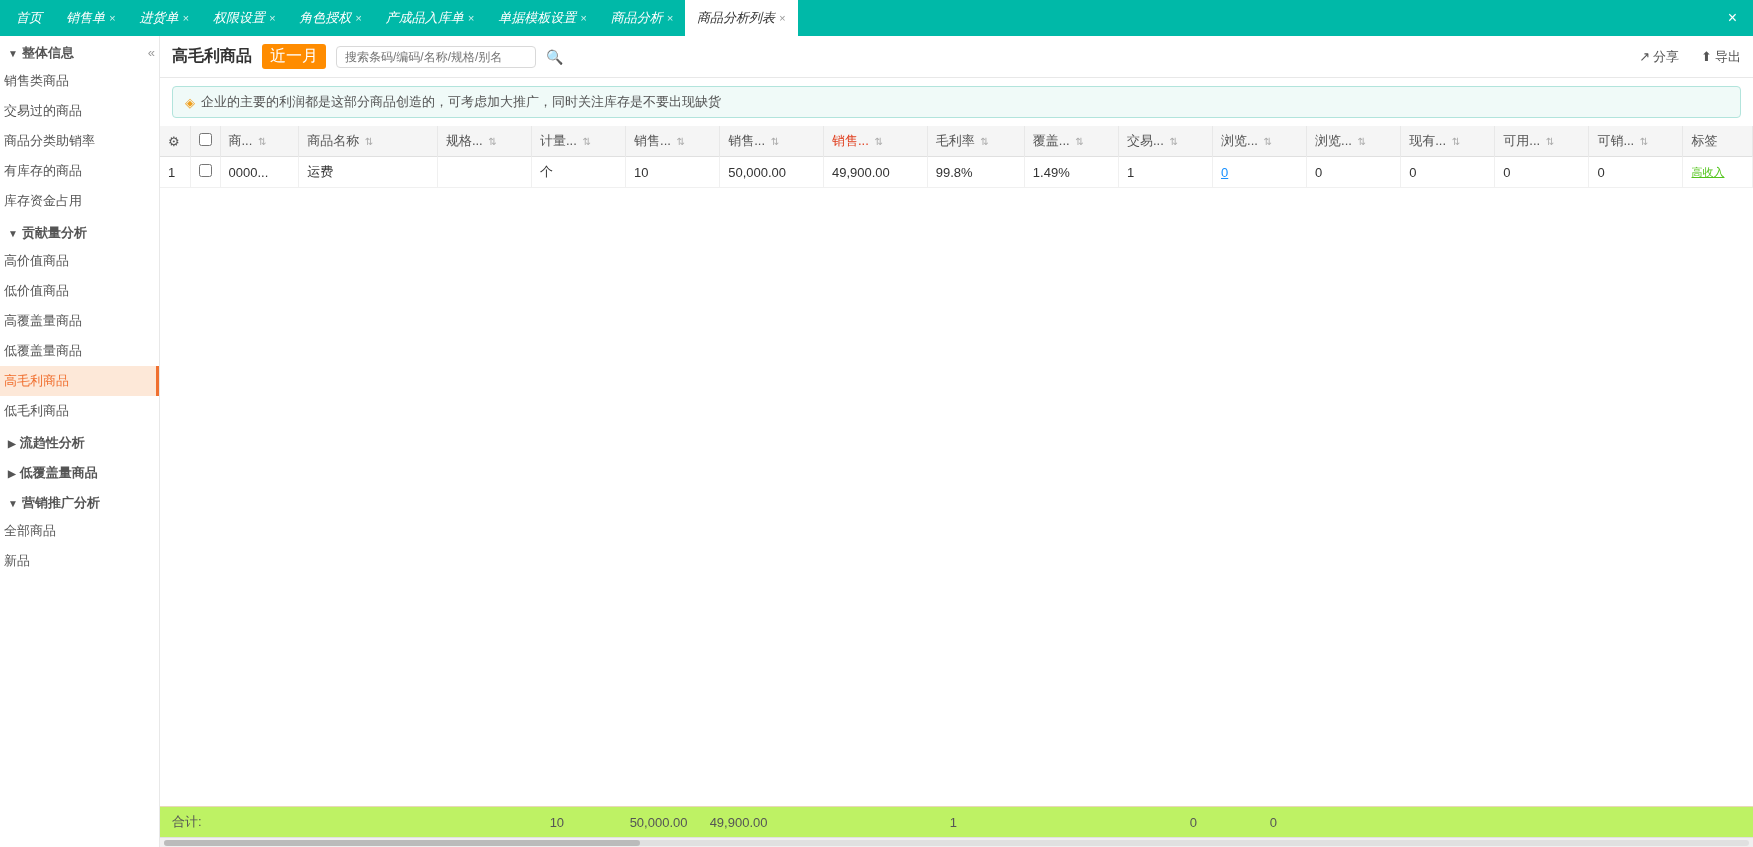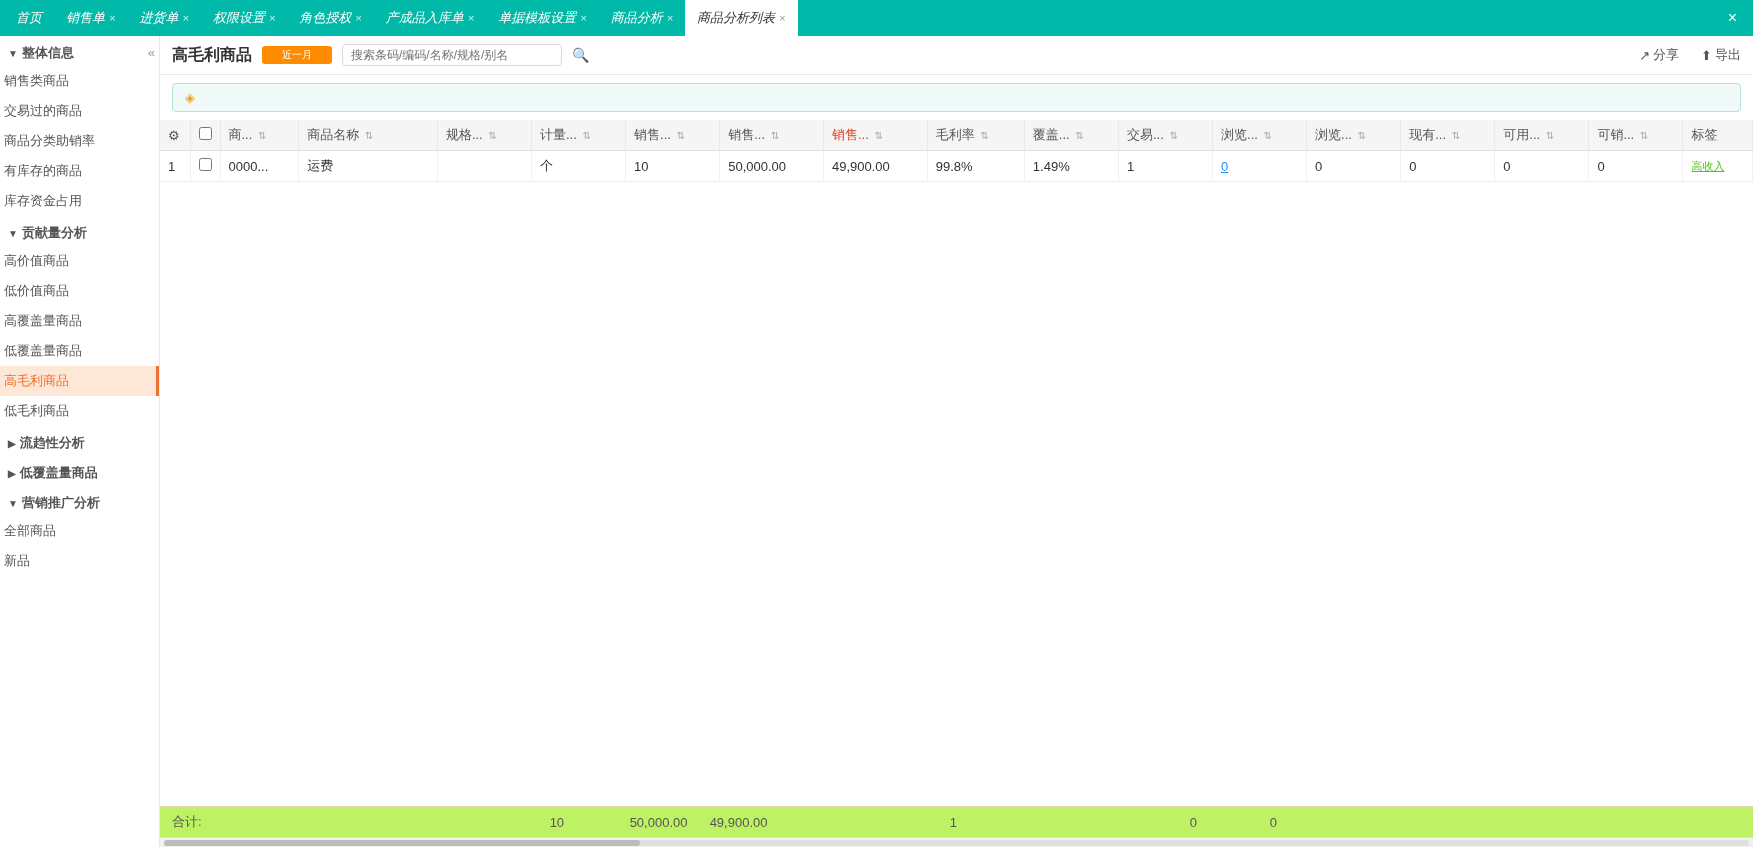--- a/index.html
+++ b/index.html
@@ -109,30 +109,30 @@
     }
     .content-title {
       font-size: 16px;
       font-weight: bold;
       color: #333;
     }
     .period-btn {
       background: #ff8c00;
       color: #fff;
       border: none;
-      padding: 2px 20px;
+      padding: 2px 8px;
       border-radius: 3px;
       cursor: pointer;
-      font-size: 10px;
+      font-size: 16px;
     }
     .search-box {
       border: 1px solid #d9d9d9;
       border-radius: 4px;
       padding: 3px 8px;
-      width: 220px;
+      width: 200px;
       outline: none;
       font-size: 12px;
     }
     .search-icon-btn {
       background: none;
       border: none;
       cursor: pointer;
       color: #999;
       font-size: 14px;
     }
@@ -377,20 +377,21 @@
         <span>分享</span>
       </button>
       <button class="header-action-btn" style="margin-left:12px;">
         <span>⬆</span>
         <span>导出</span>
       </button>
     </div>
 
     <div class="info-banner">
       <span class="info-icon">◈</span>
+      <span>企业的主要的利润都是这部分商品创造的，可考虑加大推广，同时关注库存是不要出现缺货</span>
     </div>
 
     <div class="table-container">
       <table>
         <thead>
           <tr>
             <th style="width:30px;">
               <span>⚙</span>
             </th>
             <th style="width:26px;">

